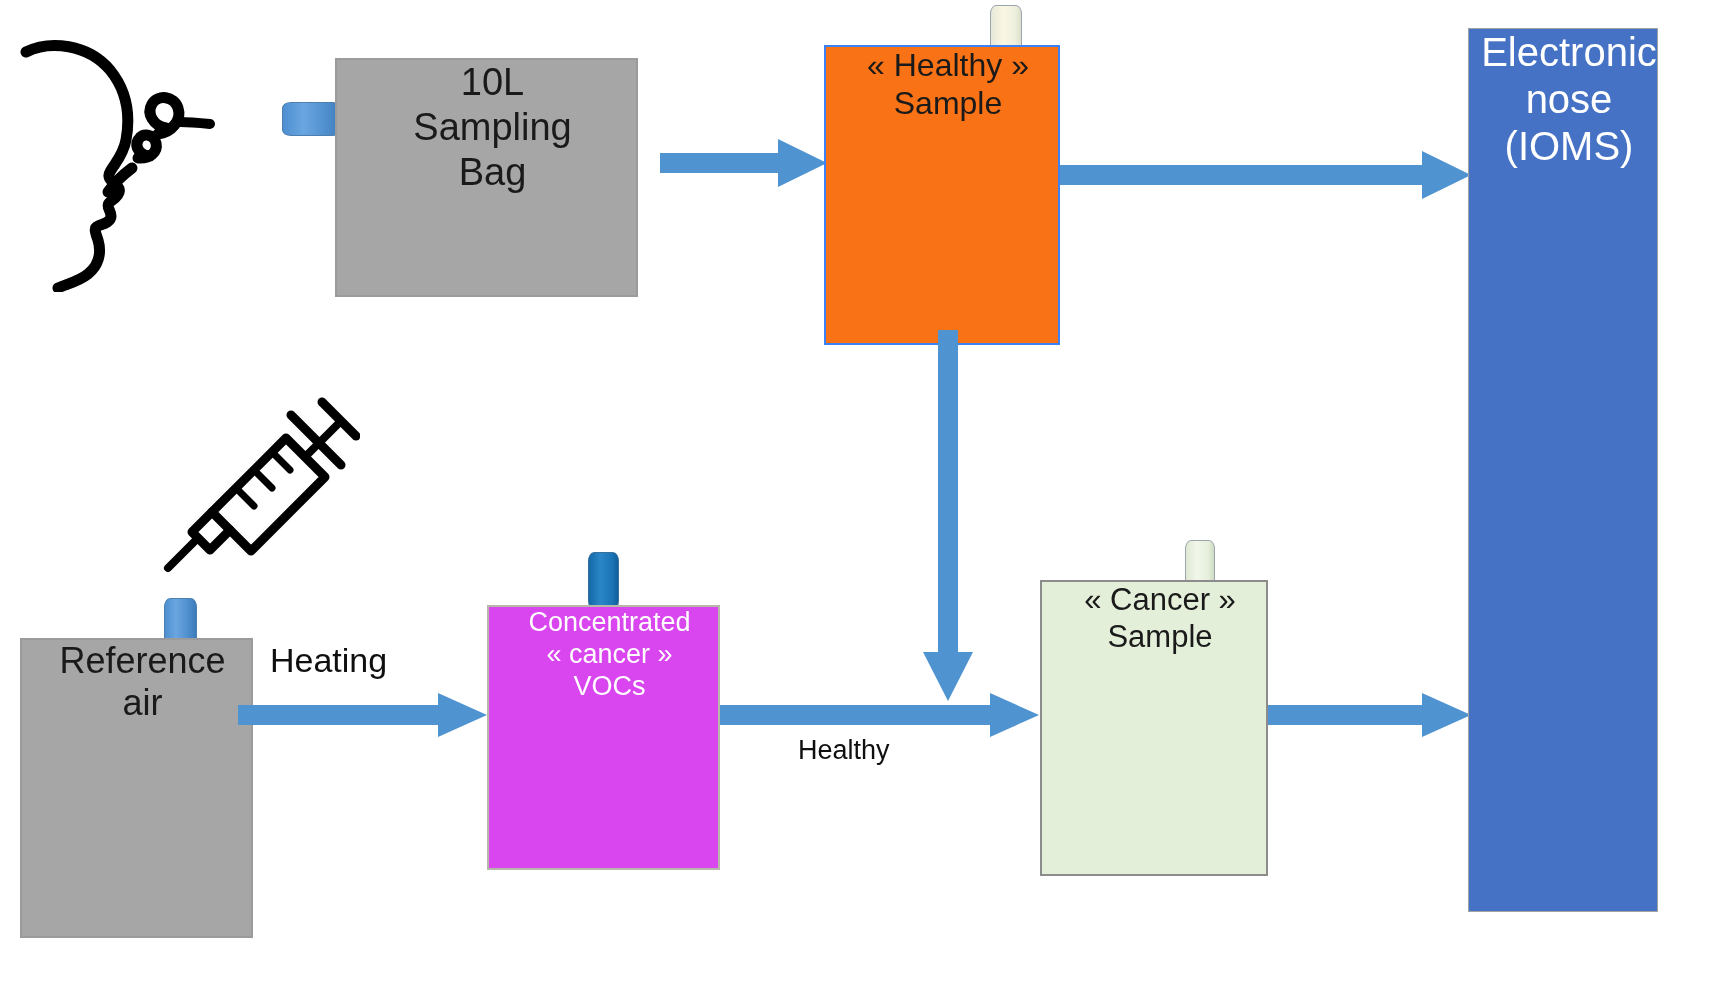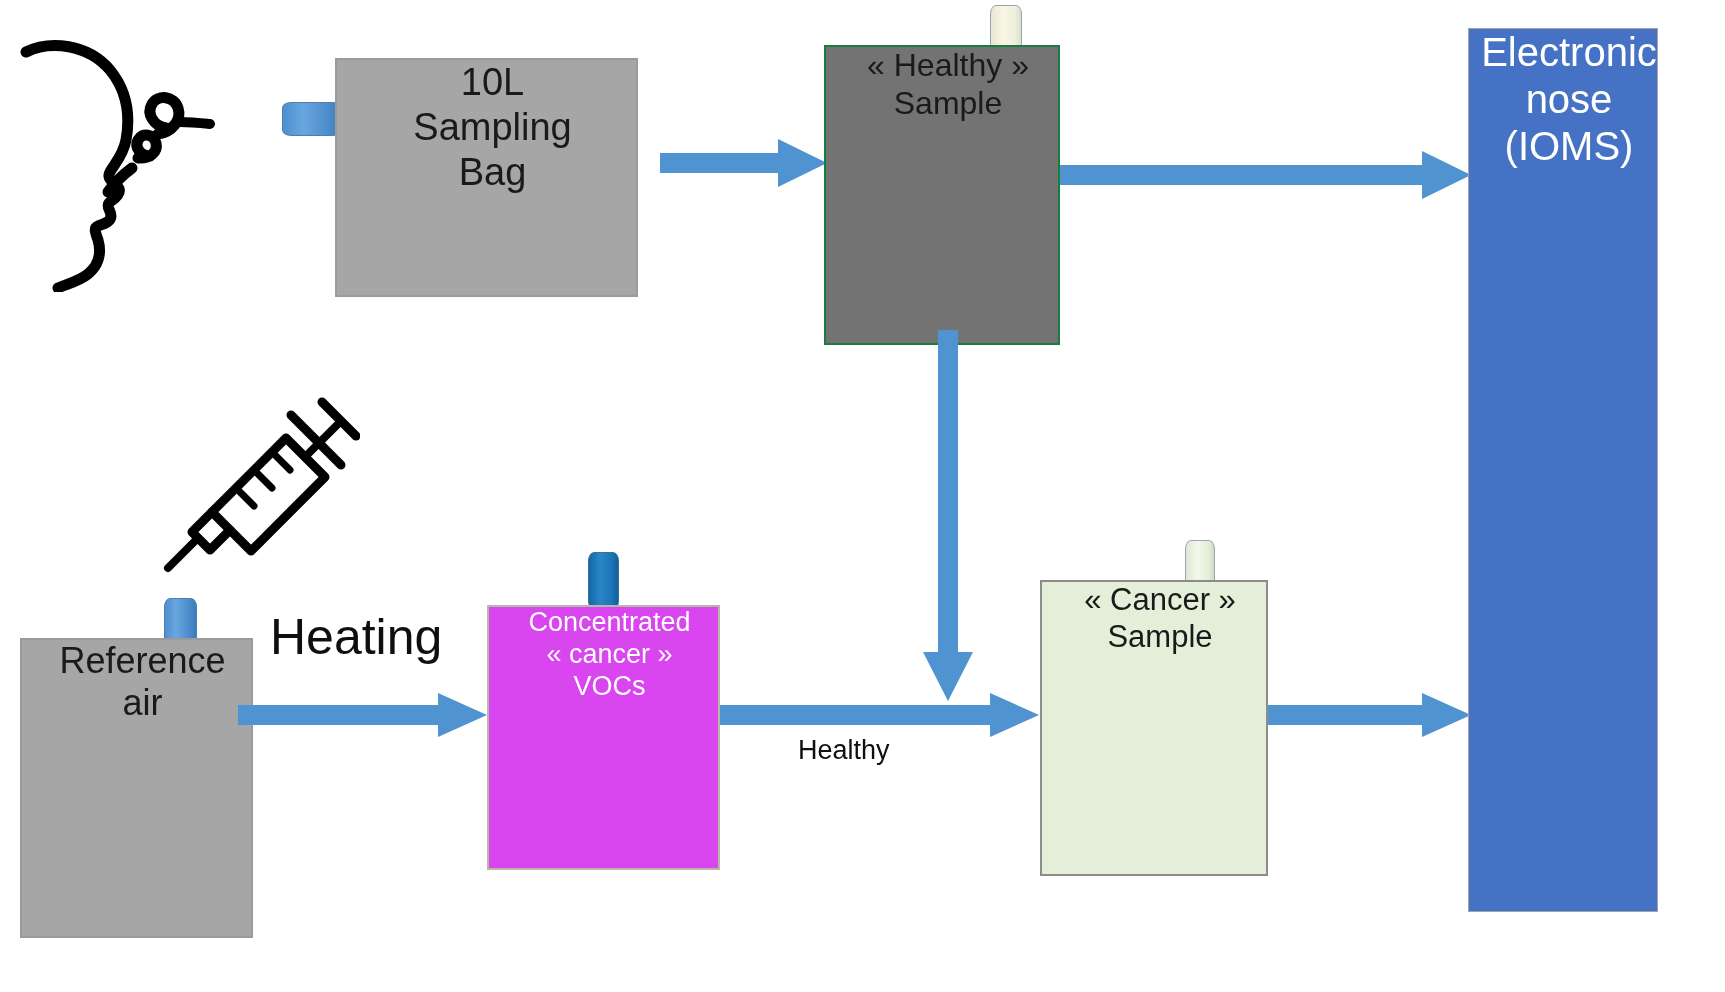--- a/index.html
+++ b/index.html
@@ -31,22 +31,22 @@
   }
 
   
   .box-gray {
     background: #a6a6a6;
     border: 2px solid #9b9b9b;
     color: #1a1a1a;
   }
   
   .box-cream {
-    background: #737373;
-    border: 2px solid #15803d;
+    background: #f97316;
+    border: 2px solid #3b82f6;
     color: #1a1a1a;
   }
   
   .box-green {
     background: #e4efda;
     border: 2px solid #8c8c8c;
     color: #1a1a1a;
   }
   
   .box-blue-dark {
@@ -196,21 +196,21 @@
 
   <div class="cyl cyl-blue" style="left:164px; top:598px; width:33px; height:62px;">
     <div class="cyl-body"></div>
   </div>
 
   <div class="node box-gray" style="left:20px; top:638px; width:233px; height:300px; font-size:36px;">
     <span class="node-label">Reference
 air</span>
   </div>
 
-  <div class="free-label" style="left:270px; top:608px; font-size:50px;">Heating</div>
+  <div class="free-label" style="left:270px; top:641px; font-size:34px;">Heating</div>
 
   <div class="arrow" style="left:238px; top:692px; width:250px; height:46px;">
     <svg width="250" height="46" viewBox="0 0 250 46">
       <path d="M0 13 L200 13 L200 1 L249 23 L200 45 L200 33 L0 33 Z" fill="#4f93d1"></path>
     </svg>
   </div>
 
   <div class="cyl cyl-bluedark" style="left:588px; top:552px; width:31px; height:58px;">
     <div class="cyl-body"></div>
   </div>

